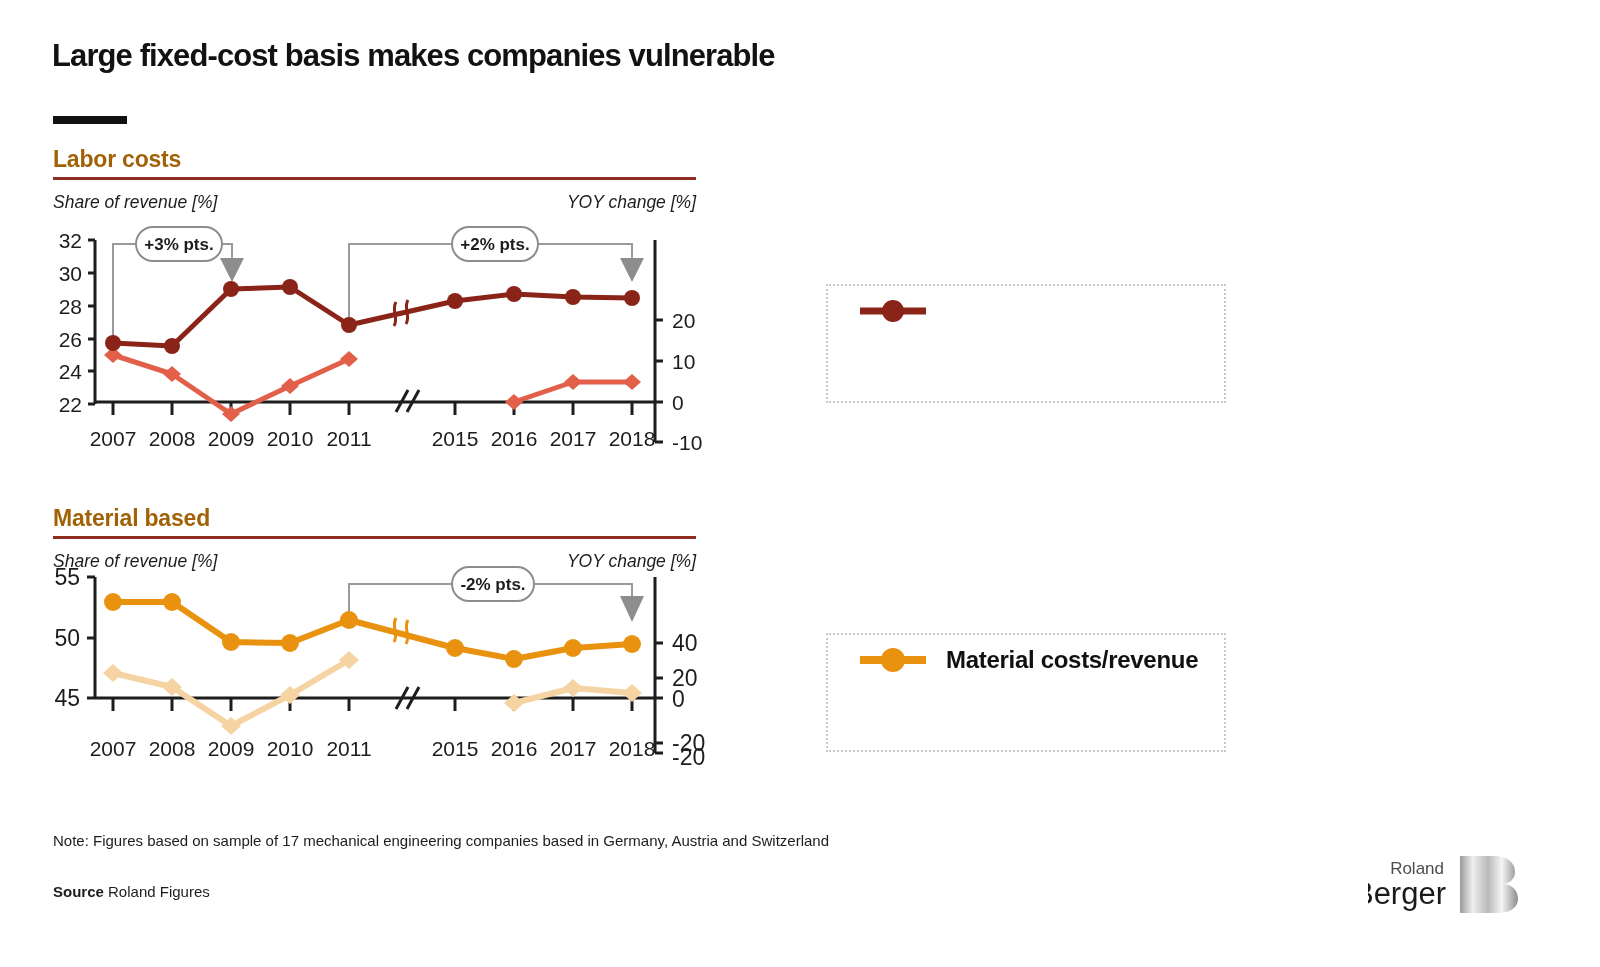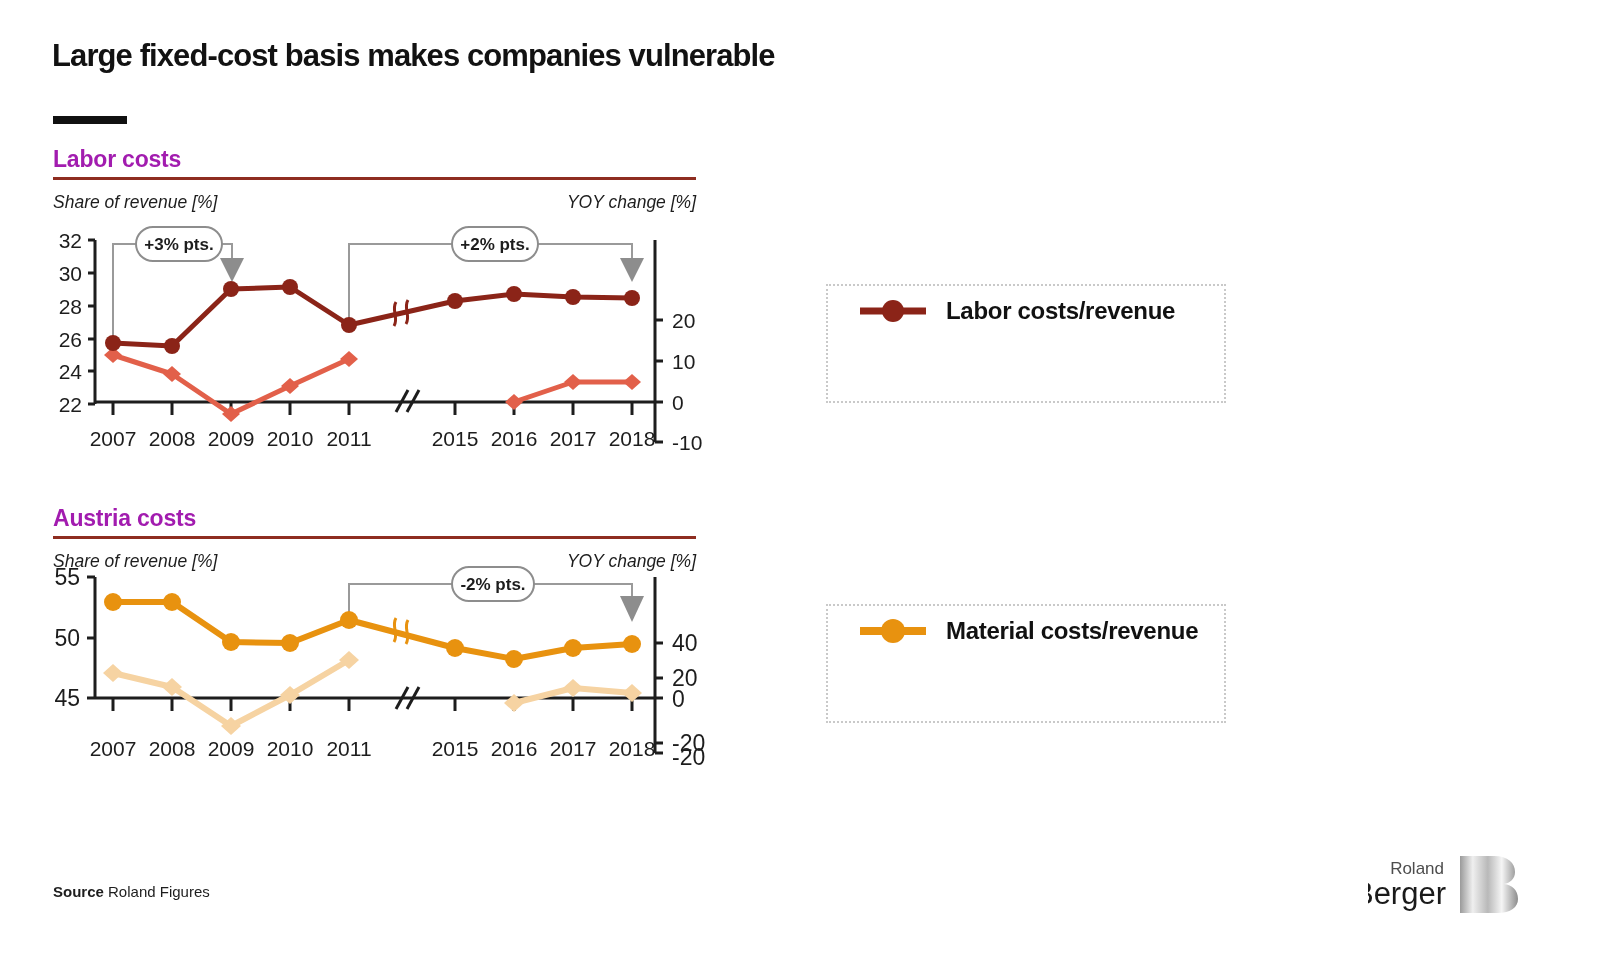--- a/index.html
+++ b/index.html
@@ -20,21 +20,21 @@
     color:#121212;white-space:nowrap;
   }
   .title-rule{
     position:absolute;left:53px;top:116px;
     width:74px;height:8px;background:#111;
   }
 
   
   .panel-title{
     position:absolute;
-    font-size:23px;font-weight:bold;color:#a21caf;
+    font-size:23px;font-weight:bold;color:#a16207;
     letter-spacing:-0.2px;
   }
   .panel-rule{
     position:absolute;height:3px;background:#8e2d20;
   }
   .axis-cap{
     position:absolute;font-size:17.5px;font-style:italic;color:#1d1d1d;
     white-space:nowrap;
   }
   .axis-cap.right{text-align:right;}
@@ -192,25 +192,24 @@
       </g>
     </svg>
   </div>
 
   <div class="legend" style="left:826px;top:284px;width:400px;height:119px;">
     <div class="legend-row">
       <svg class="legend-mark" viewBox="0 0 74 26">
         <line x1="4" y1="13" x2="70" y2="13" stroke="#8b2418" stroke-width="7"></line>
         <circle cx="37" cy="13" r="11" fill="#8b2418"></circle>
       </svg>
-      <span class="legend-label">Labor costs/revenue</span>
     </div>
   </div>
 
-  <div class="panel-title" style="left:53px;top:505px;">Austria costs</div>
+  <div class="panel-title" style="left:53px;top:505px;">Material based</div>
   <div class="panel-rule" style="left:53px;top:536px;width:643px;"></div>
   <div class="axis-cap" style="left:53px;top:551px;">Share of revenue [%]</div>
   <div class="axis-cap right" style="left:396px;top:551px;width:300px;">YOY change [%]</div>
 
   <div class="chart" style="left:0px;top:560px;">
     <svg width="760" height="230" viewBox="0 0 760 230">
 
       <g>
         <path d="M95,17 L87,17 M95,17 L95,138 M95,138 L87,138" stroke="#1d1d1d" stroke-width="3" fill="none"></path>
         <path d="M95,78 L87,78" stroke="#1d1d1d" stroke-width="3" fill="none"></path>
@@ -295,30 +294,31 @@
           <circle cx="349" cy="60" r="9"></circle>
           <circle cx="455" cy="88" r="9"></circle>
           <circle cx="514" cy="99" r="9"></circle>
           <circle cx="573" cy="88" r="9"></circle>
           <circle cx="632" cy="84" r="9"></circle>
         </g>
       </g>
     </svg>
   </div>
 
-  <div class="legend" style="left:826px;top:604px;width:400px;height:119px;">
+  <div class="legend" style="left:826px;top:633px;width:400px;height:119px;">
     <div class="legend-row">
       <svg class="legend-mark" viewBox="0 0 74 26">
         <line x1="4" y1="13" x2="70" y2="13" stroke="#e8920f" stroke-width="8"></line>
         <circle cx="37" cy="13" r="12" fill="#e8920f"></circle>
       </svg>
       <span class="legend-label">Material costs/revenue</span>
     </div>
   </div>
 
+  <div class="note">Note: Figures based on sample of 17 mechanical engineering companies based in Germany, Austria and Switzerland</div>
   <div class="source">
     <b>Source</b>
     <span>Roland Figures</span>
   </div>
 
   <div class="logo">
     <svg width="170" height="62" viewBox="0 0 170 62">
       <defs>
         <linearGradient id="bgrad" x1="0" y1="0" x2="1" y2="0">
           <stop offset="0%" stop-color="#9a9a9a"></stop>

